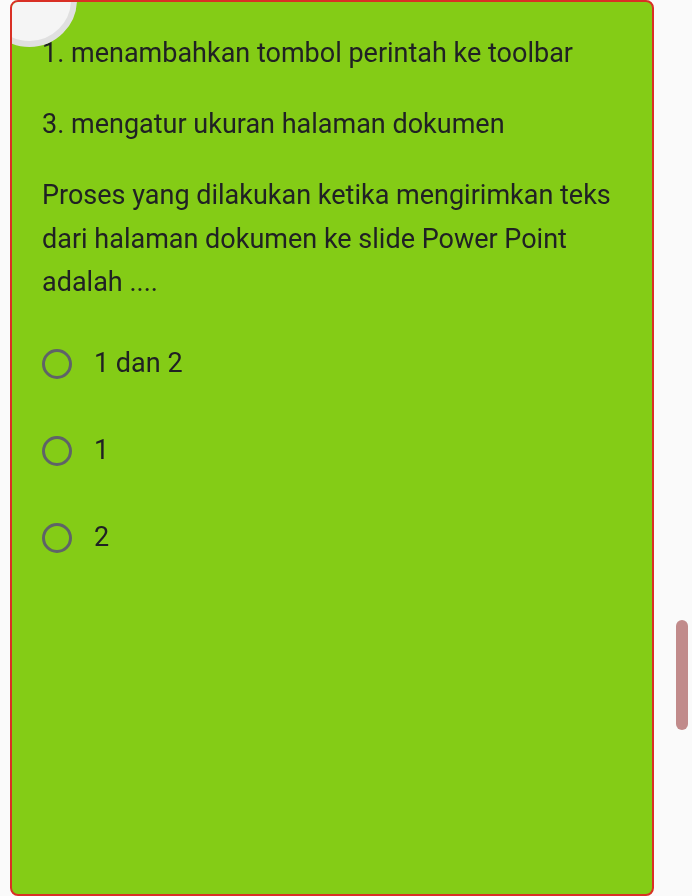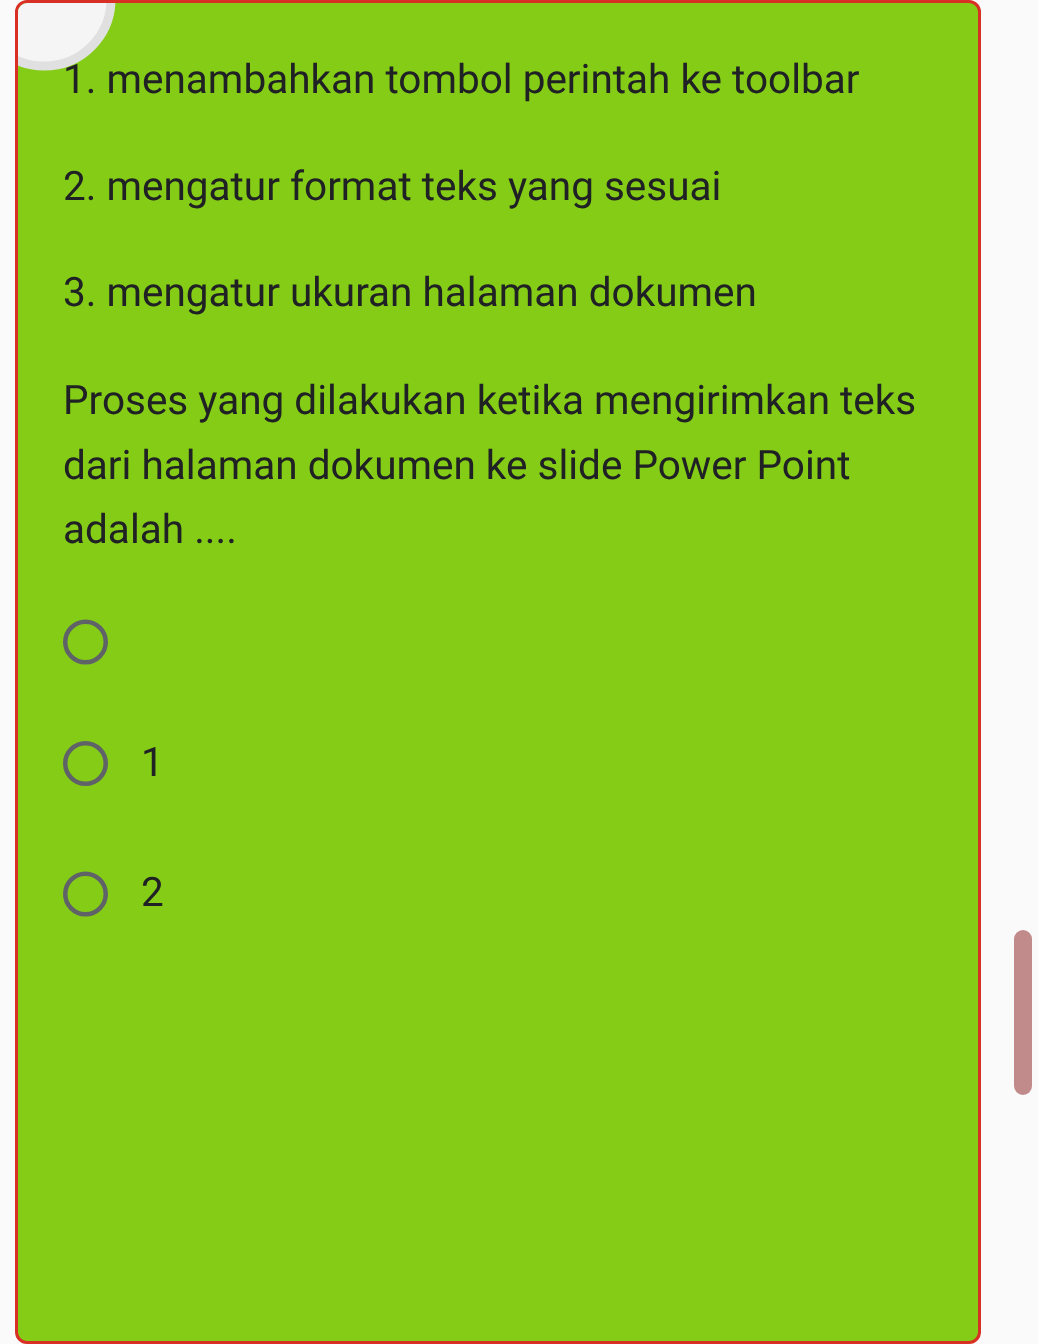--- a/index.html
+++ b/index.html
@@ -89,26 +89,26 @@
     }
   </style>
 </head>
 <body>
 
 <div class="container">
   <div class="card">
     <div class="circle-top"></div>
     <div class="content">
       <div class="statement">1. menambahkan tombol perintah ke toolbar</div>
-      <div class="statement">2. mengatur format teks yang sesuai</div>
       <div class="statement">3. mengatur ukuran halaman dokumen</div>
       <div class="question">Proses yang dilakukan ketika mengirimkan teks dari halaman dokumen ke slide Power Point adalah ....</div>
       <div class="options">
         <div class="option">
           <div class="radio-circle"></div>
+          <span class="option-label">1 dan 2</span>
         </div>
         <div class="option">
           <div class="radio-circle"></div>
           <span class="option-label">1</span>
         </div>
         <div class="option">
           <div class="radio-circle"></div>
           <span class="option-label">2</span>
         </div>
       </div>

